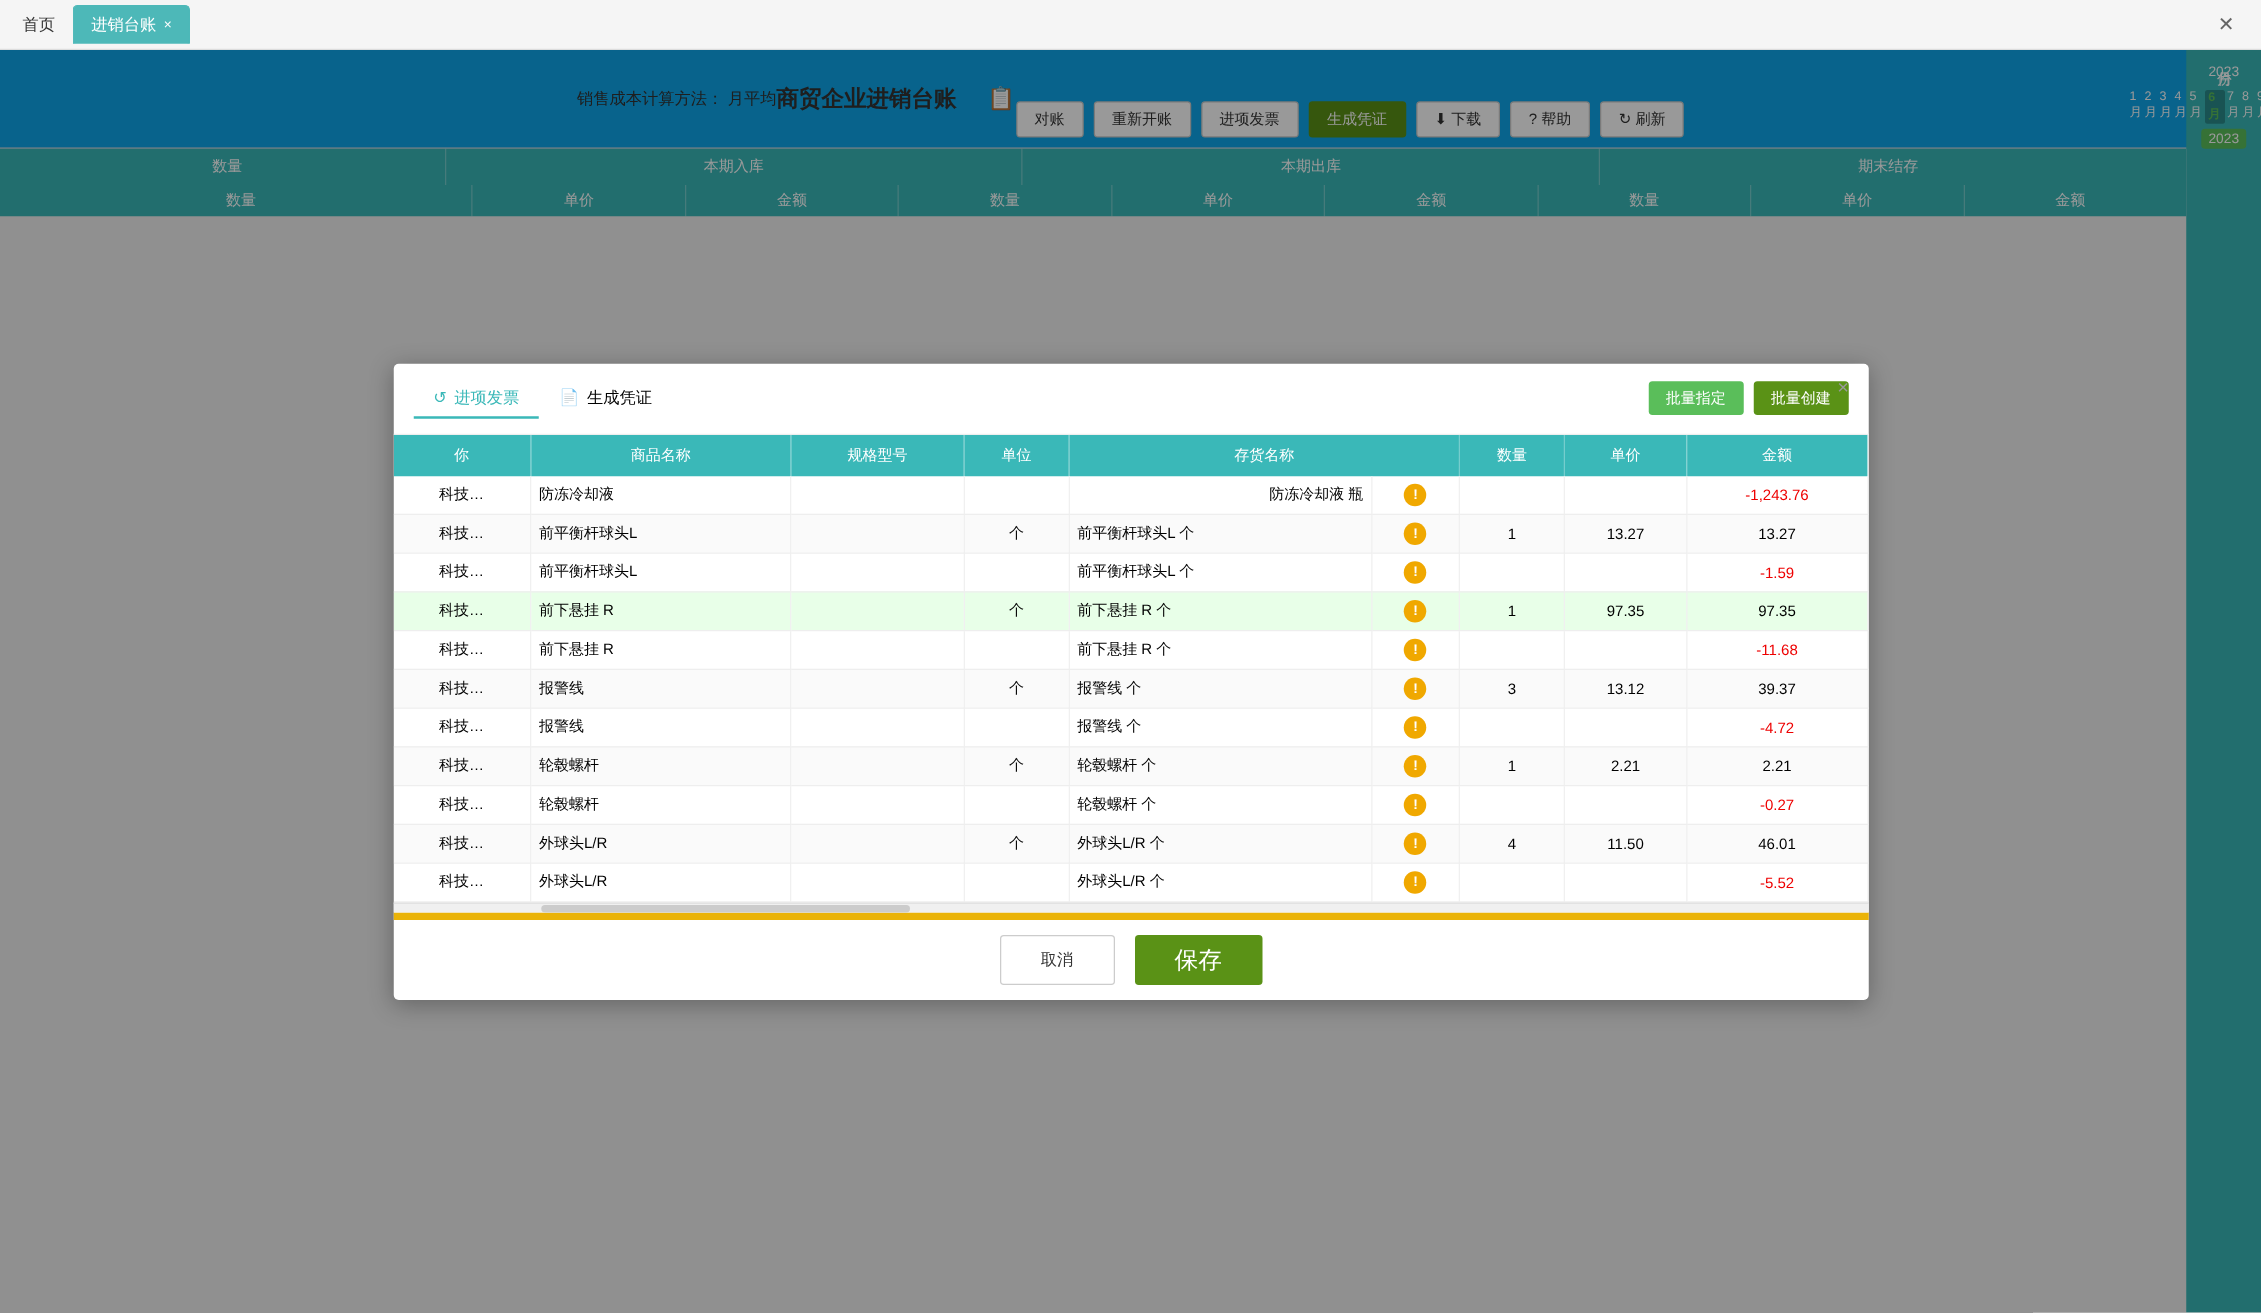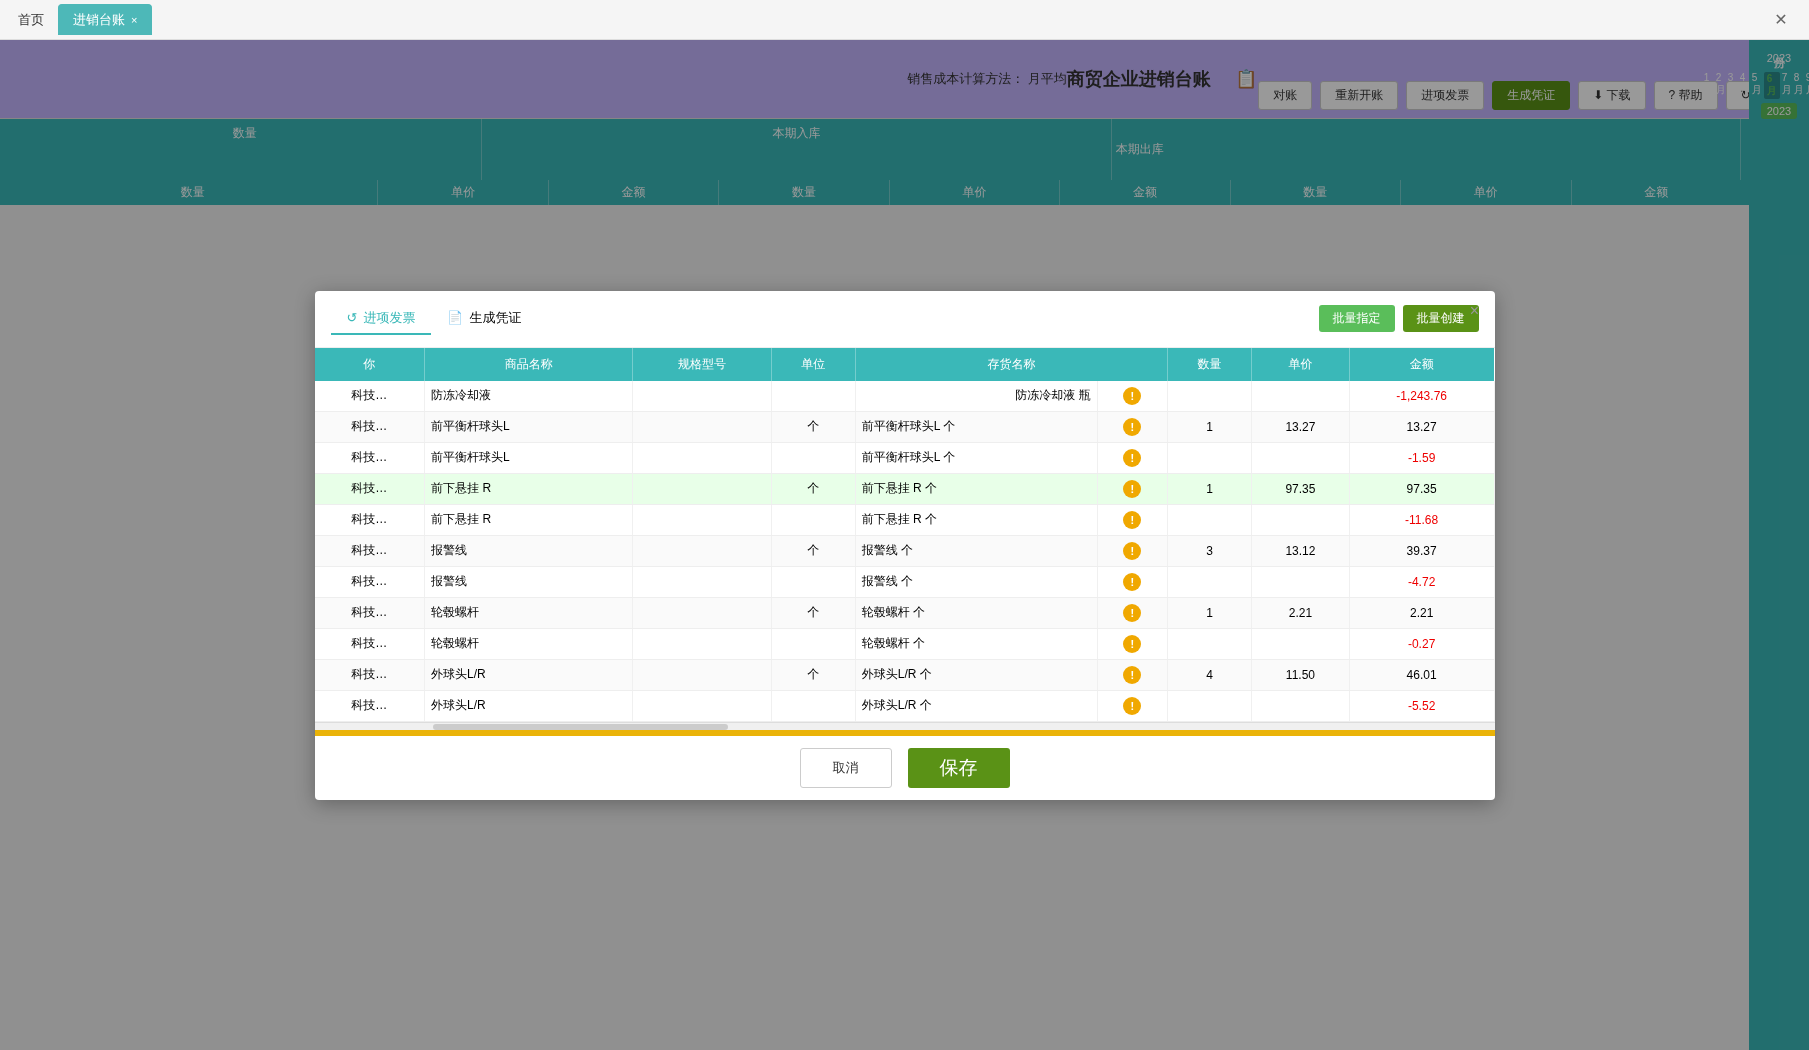--- a/index.html
+++ b/index.html
@@ -10,21 +10,21 @@
     .top-tab { padding: 6px 14px; border-radius: 4px 4px 0 0; font-size: 13px; cursor: pointer; background: #fff; border: 1px solid #ddd; border-bottom: none; }
     .top-tab.active { background: #4db8b8; color: #fff; border-color: #4db8b8; display: flex; align-items: center; gap: 6px; }
     .top-tab-close { font-size: 11px; cursor: pointer; }
     .home-tab { background: transparent; border: none; color: #333; padding: 6px 10px; }
     .win-close { margin-left: auto; width: 40px; height: 40px; display: flex; align-items: center; justify-content: center; font-size: 16px; cursor: pointer; color: #666; }
 
     
     .main-content { background: #f0f0f0; height: calc(1050px - 40px); position: relative; }
 
     
-    .header-bar { background: #c4b5fd; padding: 8px 16px; display: flex; align-items: center; justify-content: flex-end; border-bottom: 1px solid #e0e0e0; }
+    .header-bar { background: #0ea5e9; padding: 8px 16px; display: flex; align-items: center; justify-content: center; border-bottom: 1px solid #e0e0e0; }
     .header-left { font-size: 13px; color: #333; }
     .header-center { font-size: 18px; font-weight: bold; color: #333; display: flex; align-items: center; gap: 25px; }
     .header-right { display: flex; gap: 8px; align-items: center; margin-top: 33px; }
     .btn { padding: 5px 14px; border-radius: 3px; border: 1px solid #ccc; cursor: pointer; font-size: 12px; background: #fff; color: #333; }
     .btn-green { background: #5a9216; color: #fff; border-color: #5a9216; }
 
     
     .right-panel { position: absolute; right: 0; top: 0; width: 60px; background: #3ab8b8; height: 100%; display: flex; flex-direction: column; align-items: center; padding-top: 8px; color: #fff; font-size: 12px; gap: 4px; }
     .year-badge { background: #5abe5a; color: #fff; padding: 2px 6px; border-radius: 3px; font-size: 11px; }
 
@@ -95,21 +95,22 @@
       <button class="btn btn-green">生成凭证</button>
       <button class="btn">⬇ <span>下载</span></button>
       <button class="btn">? <span>帮助</span></button>
       <button class="btn">↻ <span>刷新</span></button>
     </div>
   </div>
 
   <div style="background:#3ab8b8; color:#fff; display:flex; font-size:12px; padding:0 8px; margin-right:60px;">
     <div style="flex:1.5; padding:6px 4px; border-right:1px solid rgba(255,255,255,0.3); text-align:center;">数量</div>
     <div style="flex:2; padding:6px 4px; border-right:1px solid rgba(255,255,255,0.3); text-align:center;">本期入库</div>
-    <div style="flex:2; padding:22px 4px; border-right:1px solid rgba(255,255,255,0.3); ">本期出库</div>
+    <div style="flex:2; padding:6px 4px; border-right:1px solid rgba(255,255,255,0.3); text-align:center;">本期出库</div>
+    <div style="flex:2; padding:6px 4px; text-align:center;">期末结存</div>
   </div>
   <div style="background:#3ab8b8; color:#fff; display:flex; font-size:12px; padding:0 8px; margin-right:60px;">
     <div style="flex:1.5; padding:4px; border-right:1px solid rgba(255,255,255,0.3); text-align:center;">数量</div>
     <div style="flex:0.67; padding:4px; border-right:1px solid rgba(255,255,255,0.3); text-align:center;">单价</div>
     <div style="flex:0.67; padding:4px; border-right:1px solid rgba(255,255,255,0.3); text-align:center;">金额</div>
     <div style="flex:0.67; padding:4px; border-right:1px solid rgba(255,255,255,0.3); text-align:center;">数量</div>
     <div style="flex:0.67; padding:4px; border-right:1px solid rgba(255,255,255,0.3); text-align:center;">单价</div>
     <div style="flex:0.67; padding:4px; border-right:1px solid rgba(255,255,255,0.3); text-align:center;">金额</div>
     <div style="flex:0.67; padding:4px; border-right:1px solid rgba(255,255,255,0.3); text-align:center;">数量</div>
     <div style="flex:0.67; padding:4px; border-right:1px solid rgba(255,255,255,0.3); text-align:center;">单价</div>

